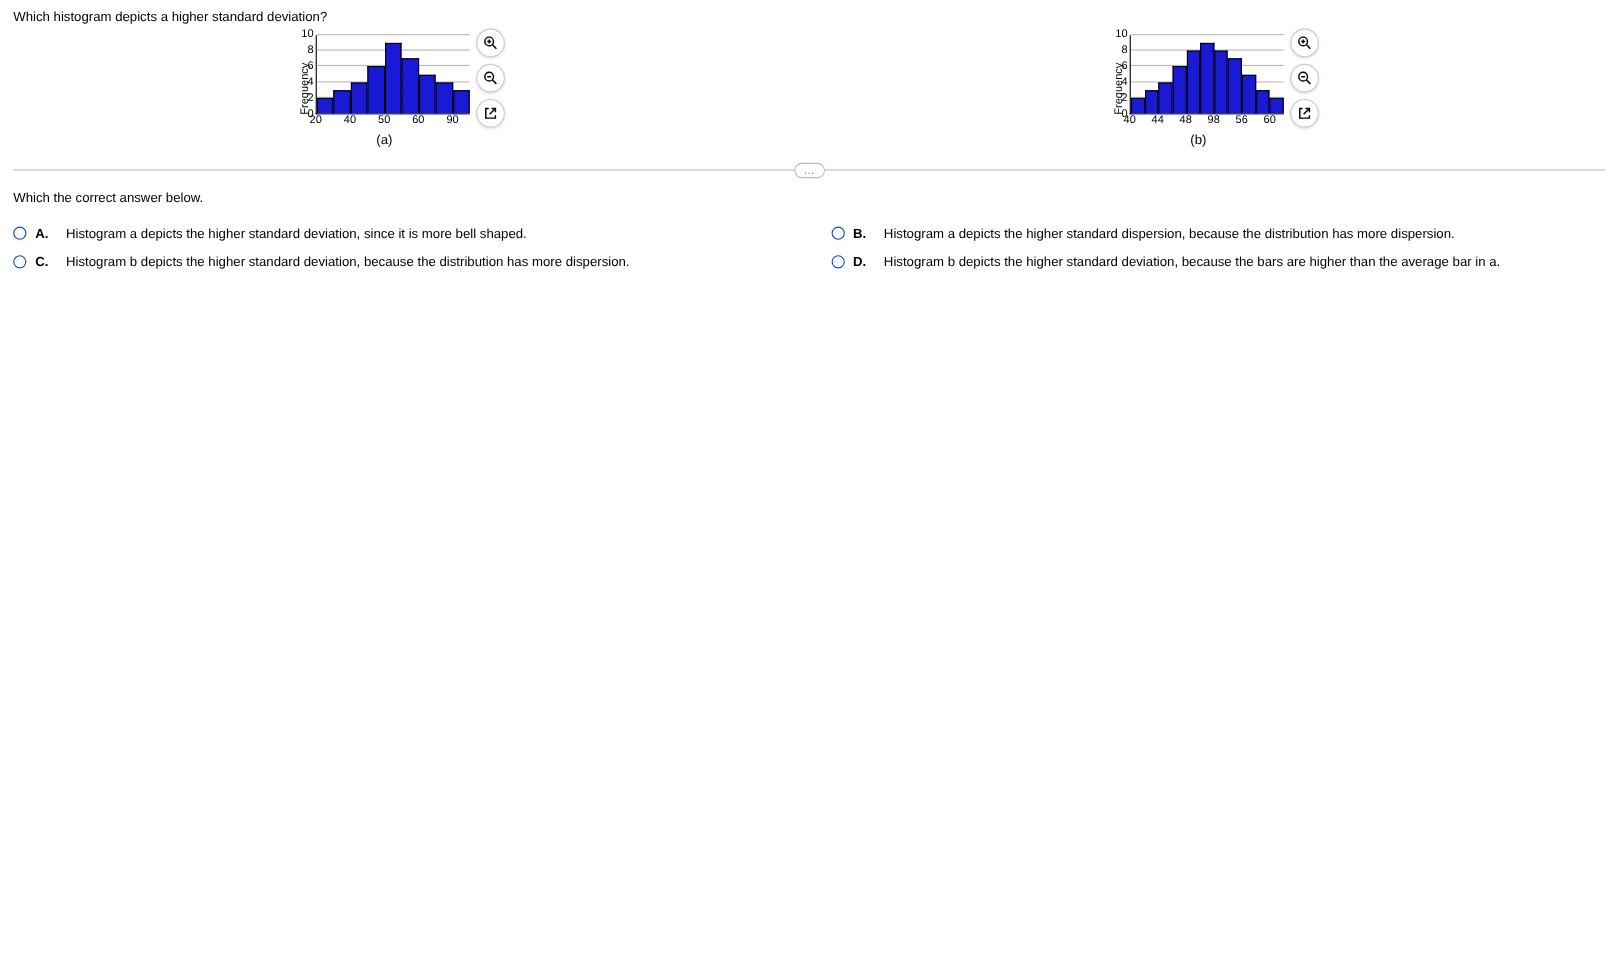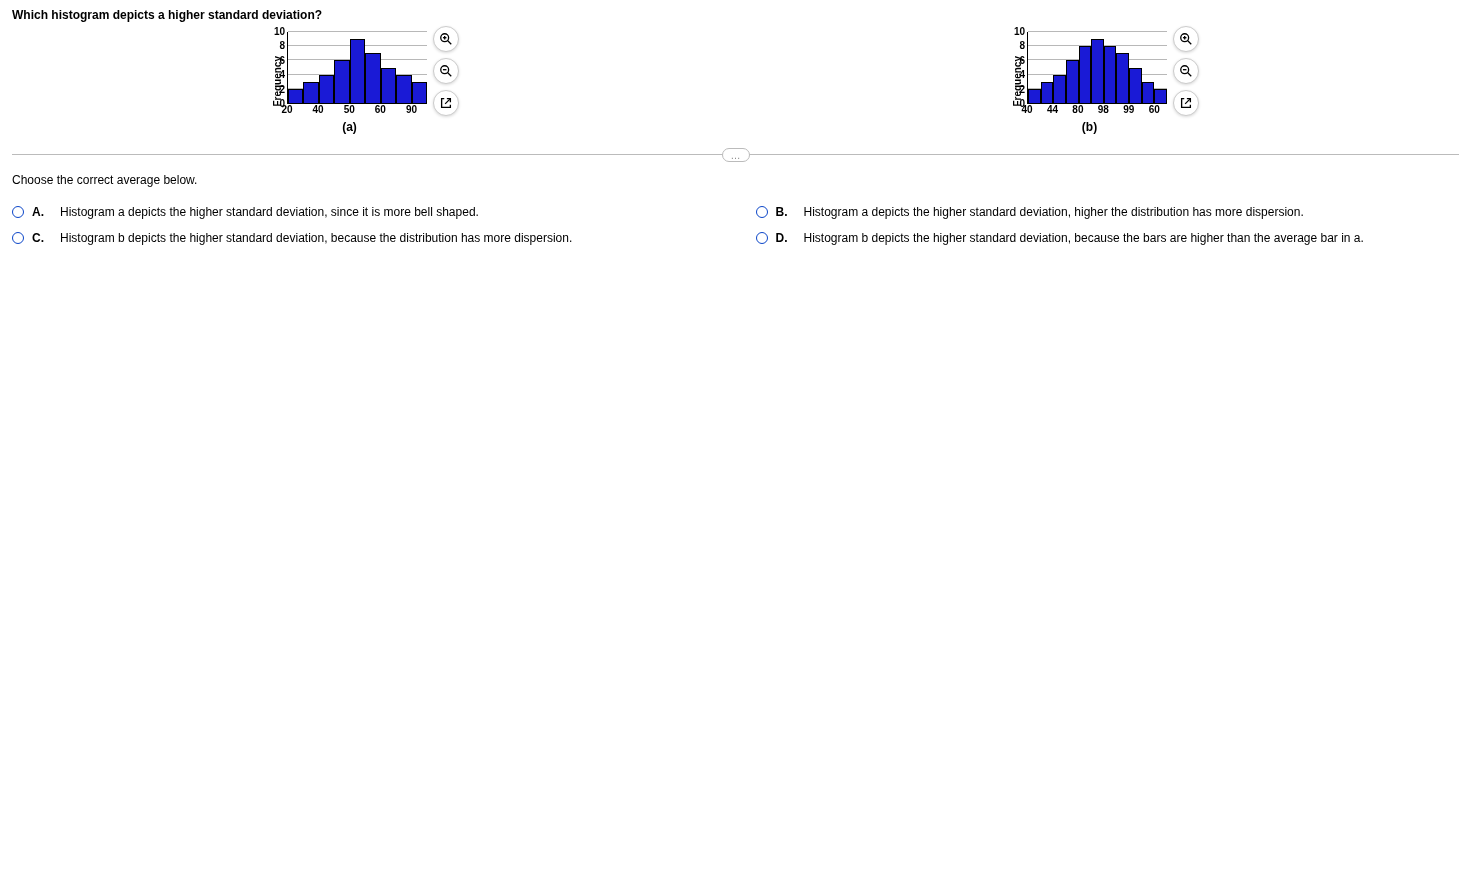--- a/index.html
+++ b/index.html
@@ -4,34 +4,33 @@
 <style>
   * { box-sizing: border-box; }
   body {
     margin: 0;
     padding: 8px 12px;
     font-family: Arial, Helvetica, sans-serif;
     font-size: 12px;
     color: #000;
     background: #fff;
   }
-  .question-text { margin-bottom: 10px; font-weight: bold; }
+  .question-text { margin-bottom: 10px; }
   .charts-row {
     display: flex;
     justify-content: space-between;
     align-items: flex-start;
     width: 100%;
     padding: 0 260px 0 260px;
     position: relative;
   }
   .chart-unit {
     display: flex;
     align-items: flex-start;
     gap: 6px;
-    font-weight: bold;
   }
   .chart-btns {
     display: flex;
     flex-direction: column;
     gap: 6px;
     margin-top: -6px;
   }
   .round-btn {
     width: 26px;
     height: 26px;
@@ -287,23 +286,23 @@
                 <div class="bar" style="height: 80%;"></div>
                 <div class="bar" style="height: 70%;"></div>
                 <div class="bar" style="height: 50%;"></div>
                 <div class="bar" style="height: 30%;"></div>
                 <div class="bar" style="height: 20%;"></div>
               </div>
           </div>
           <div class="xticks" id="xticks-b">
               <div class="xtick" style="left: 0%;">40</div>
               <div class="xtick" style="left: 18.1818%;">44</div>
-              <div class="xtick" style="left: 36.3636%;">80</div>
+              <div class="xtick" style="left: 36.3636%;">48</div>
               <div class="xtick" style="left: 54.5455%;">98</div>
-              <div class="xtick" style="left: 72.7273%;">99</div>
+              <div class="xtick" style="left: 72.7273%;">56</div>
               <div class="xtick" style="left: 90.9091%;">60</div>
             </div>
         </div>
       </div>
       <div class="chart-label">(b)</div>
     </div>
     <div class="chart-btns">
       <div class="round-btn">
         <svg viewBox="0 0 16 16">
             <circle cx="6.5" cy="6.5" r="4.5" fill="none" stroke="#000" stroke-width="1.5"></circle>
@@ -328,35 +327,35 @@
       </div>
     </div>
   </div>
 </div>
 
 <div class="divider-wrap">
   <hr class="divider-line">
   <div class="divider-pill">…</div>
 </div>
 
-<div class="prompt">Choose the correct average below.</div>
+<div class="prompt">Which the correct answer below.</div>
 
 <div class="answers">
   <div class="answer">
     <div class="radio"></div>
     <div class="answer-row">
       <span class="answer-letter">A.</span>
       <span>Histogram a depicts the higher standard deviation, since it is more bell shaped.</span>
     </div>
   </div>
   <div class="answer">
     <div class="radio"></div>
     <div class="answer-row">
       <span class="answer-letter">B.</span>
-      <span>Histogram a depicts the higher standard deviation, higher the distribution has more dispersion.</span>
+      <span>Histogram a depicts the higher standard dispersion, because the distribution has more dispersion.</span>
     </div>
   </div>
   <div class="answer">
     <div class="radio"></div>
     <div class="answer-row">
       <span class="answer-letter">C.</span>
       <span>Histogram b depicts the higher standard deviation, because the distribution has more dispersion.</span>
     </div>
   </div>
   <div class="answer">

